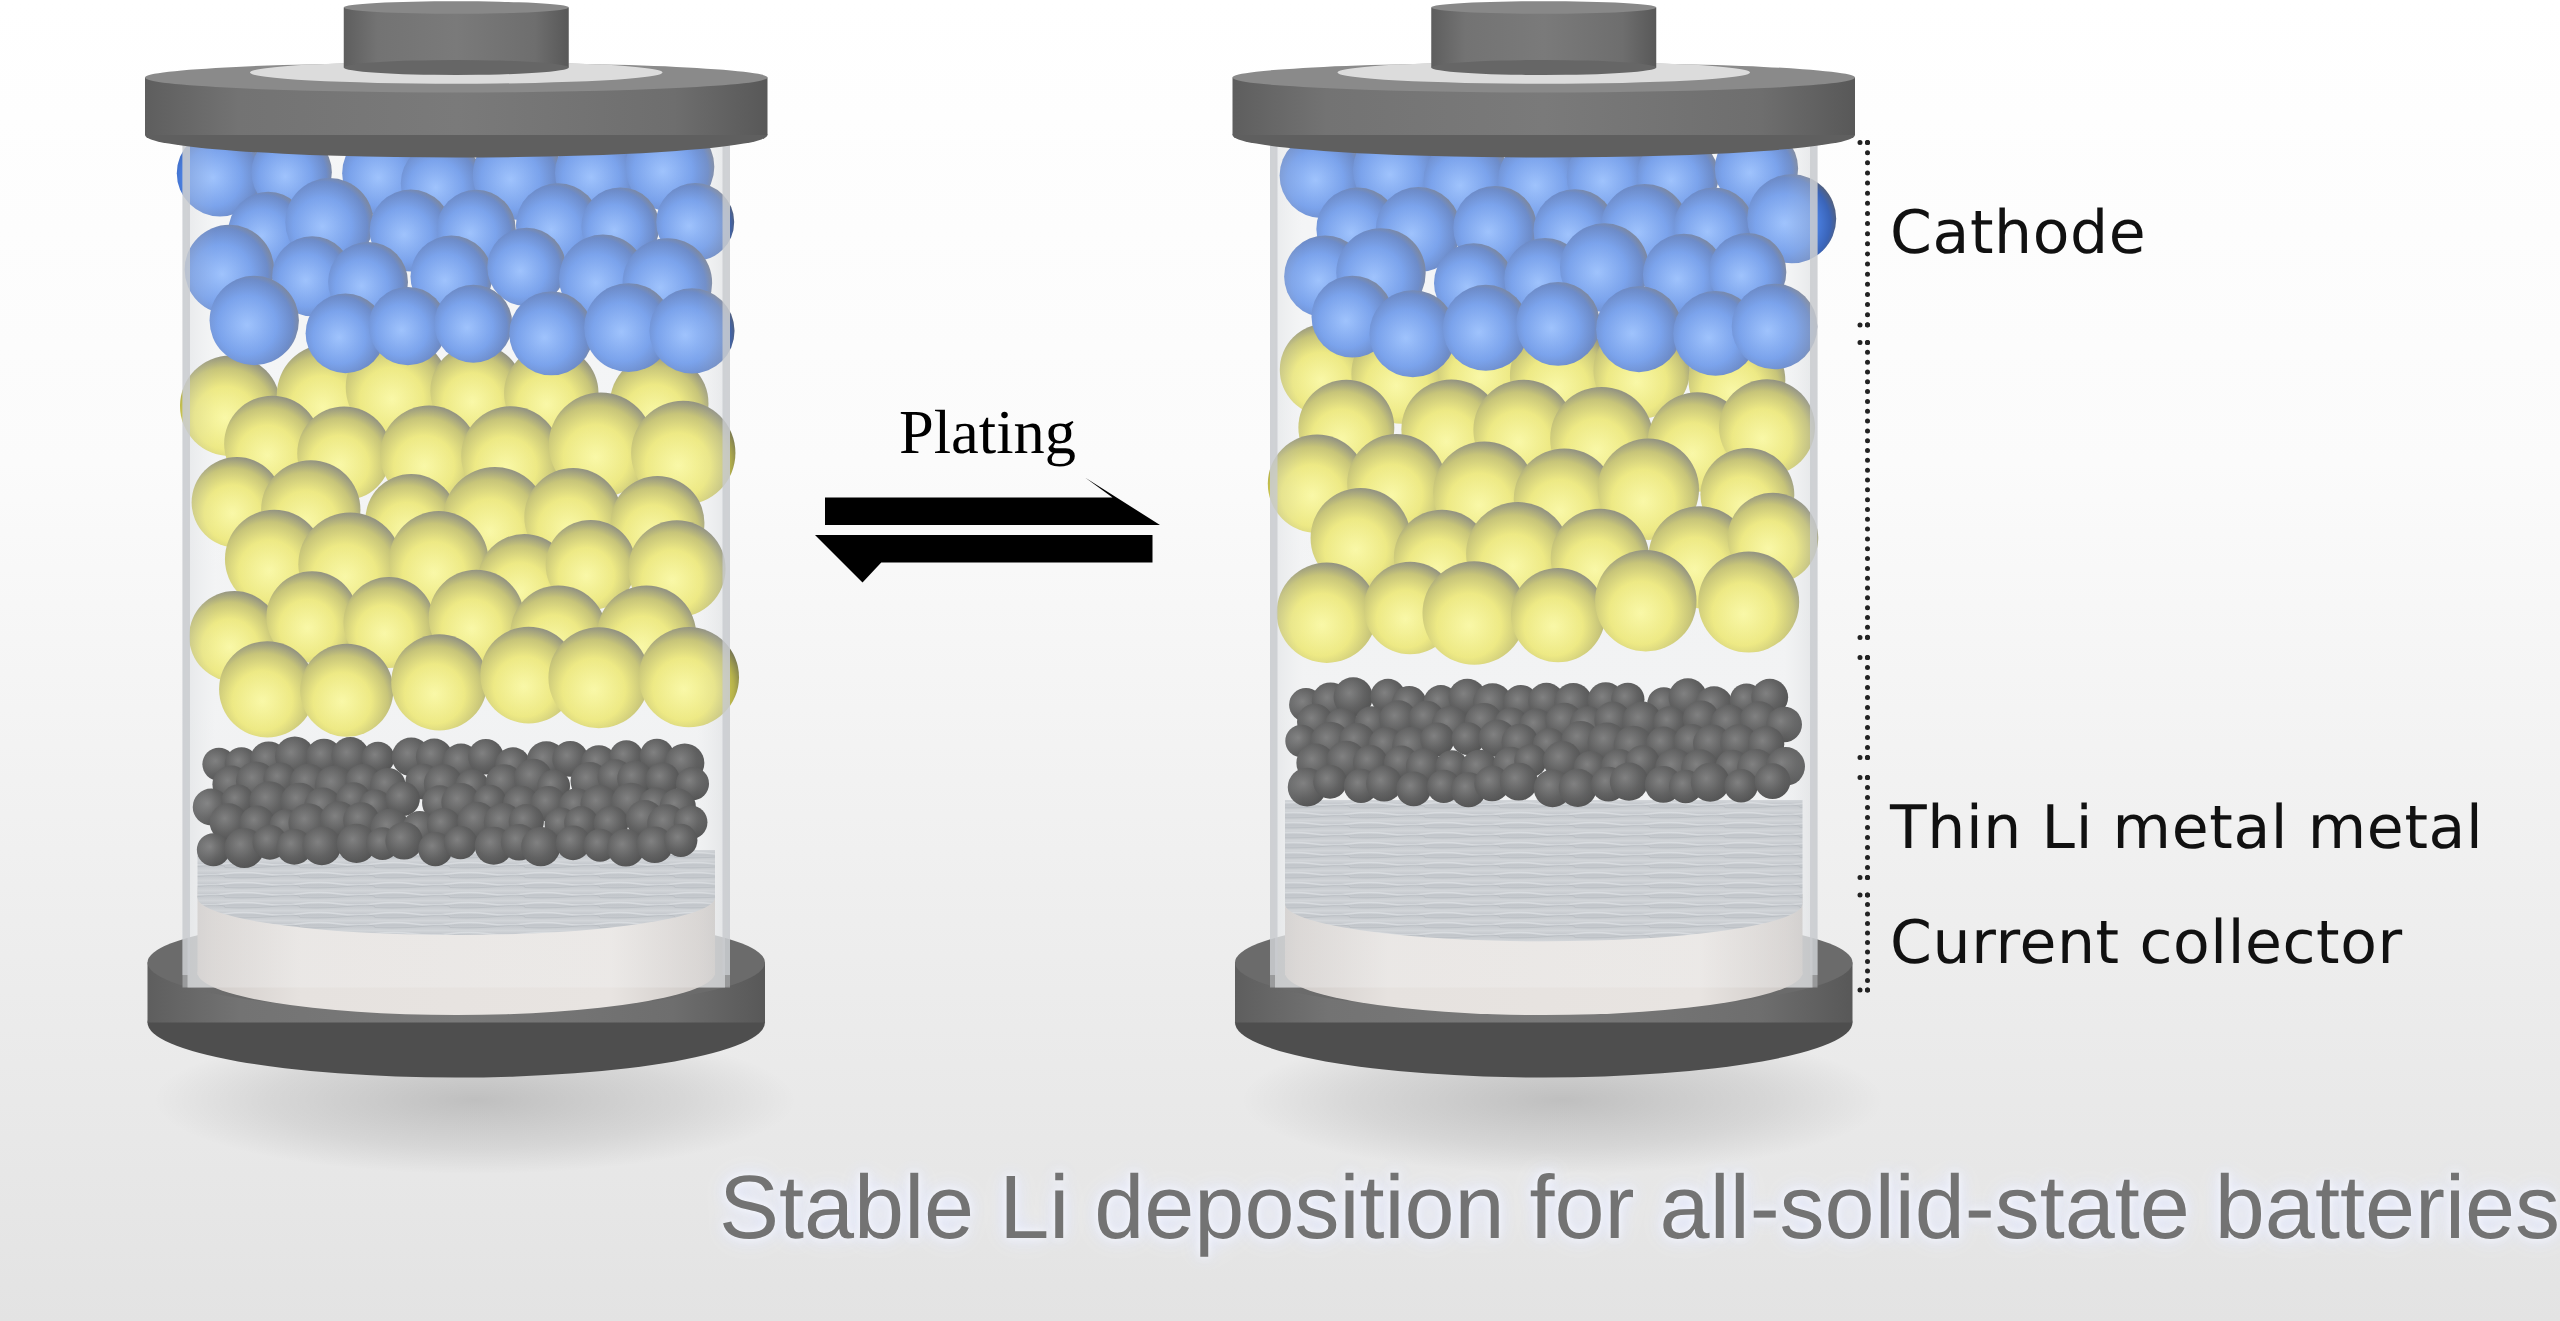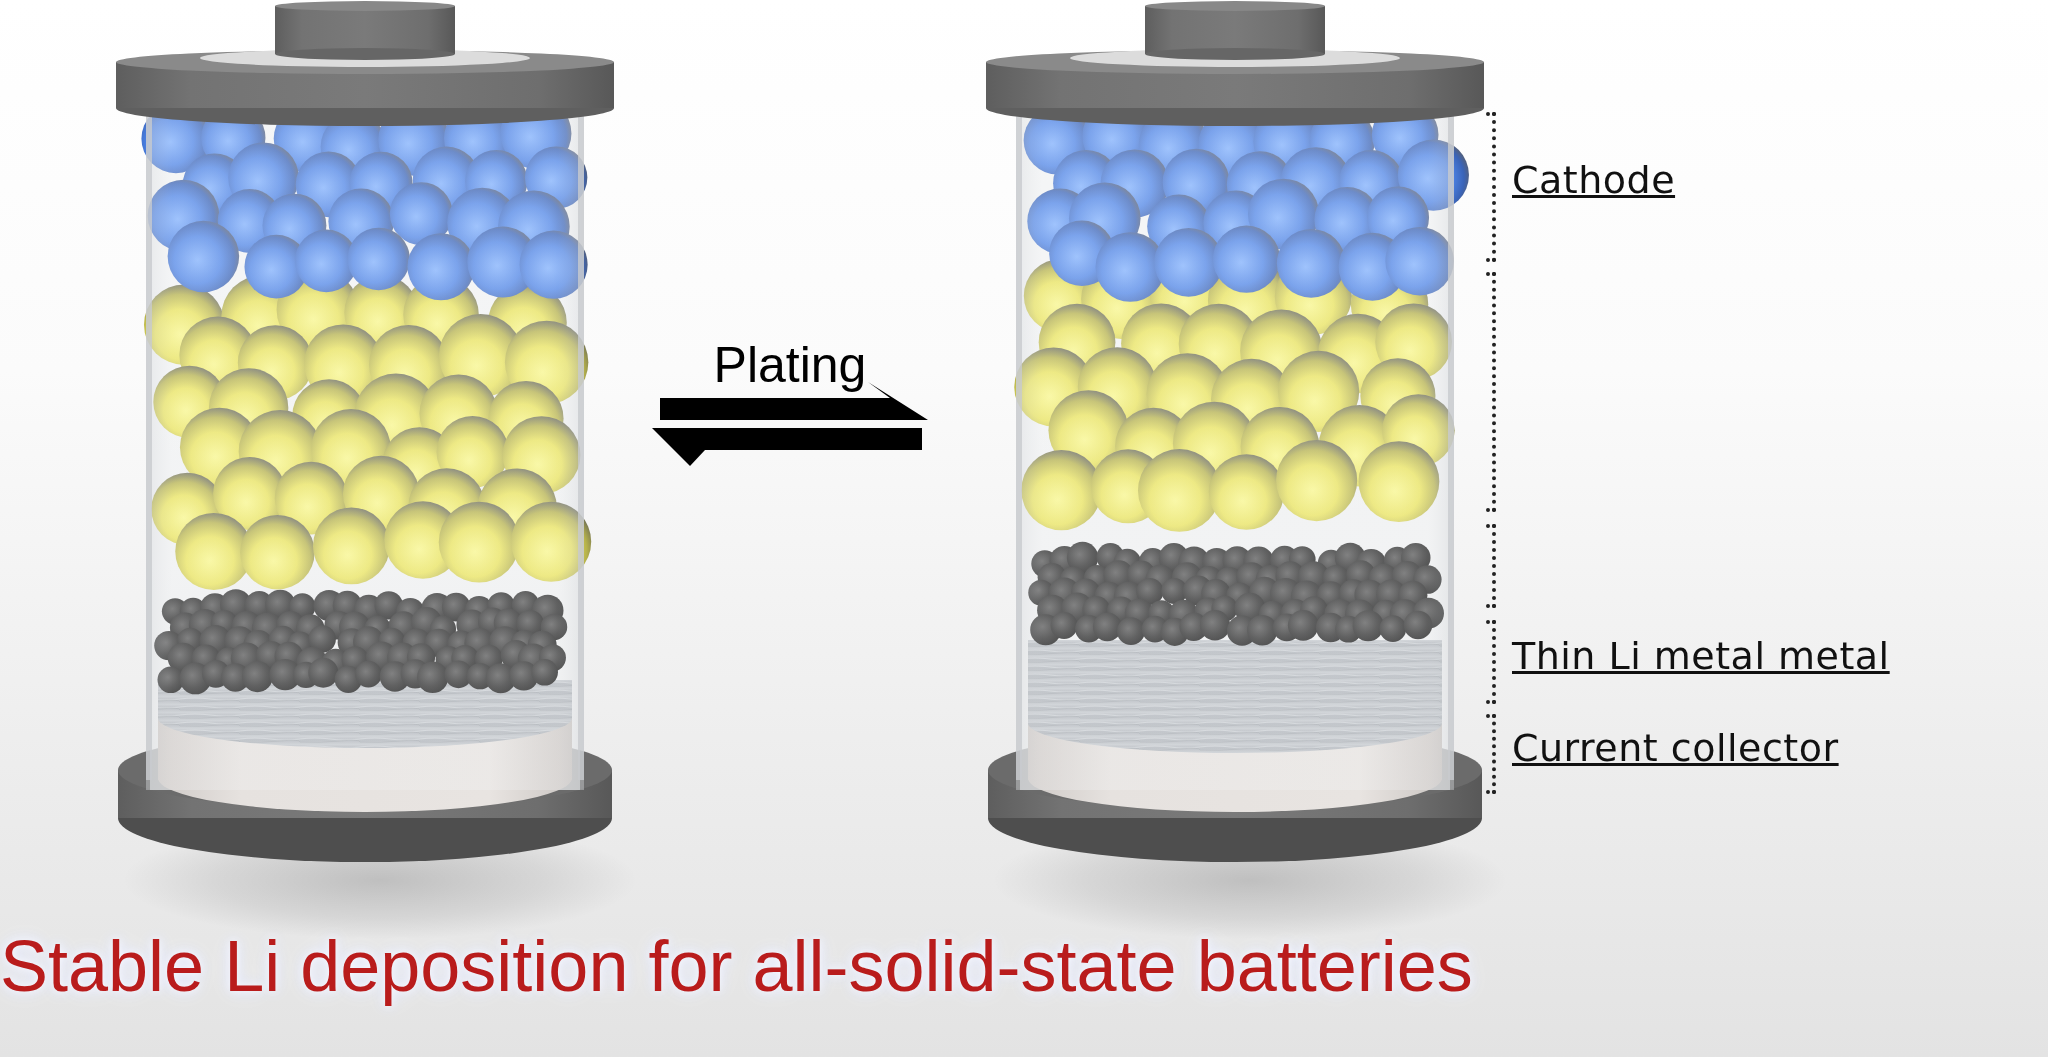--- a/index.html
+++ b/index.html
@@ -2,27 +2,27 @@
 <html><head>
 <meta charset="utf-8">
 <style>
   html,body{margin:0;padding:0;}
   body{width:2048px;height:1057px;overflow:hidden;position:relative;
        background:linear-gradient(180deg,#ffffff 0%,#fbfbfb 35%,#ececec 75%,#e3e3e3 100%);
        font-family:"DejaVu Sans","Liberation Sans",sans-serif;}
   #scene{position:absolute;left:0;top:0;width:2048px;height:1057px;}
   .cell-shadow{position:absolute;border-radius:50%;background:radial-gradient(ellipse at center,rgba(0,0,0,0.18) 0%,rgba(0,0,0,0.08) 45%,rgba(0,0,0,0) 70%);}
   .proc-label{position:absolute;font-family:"Liberation Sans",sans-serif;font-size:50px;color:#000;white-space:nowrap;text-align:center;}
-  .layer-label{position:absolute;font-family:"DejaVu Sans",sans-serif;font-size:38px;color:#111;white-space:nowrap;letter-spacing:0.5px;text-decoration:underline;}
+  .layer-label{position:absolute;font-family:"DejaVu Sans",sans-serif;font-size:48px;color:#111;white-space:nowrap;letter-spacing:0.5px;}
   .bracket{position:absolute;width:10px;border-right:4px dotted #222;}
   .bracket::before,.bracket::after{content:"";position:absolute;right:-4px;width:10px;border-top:4px dotted #222;}
   .bracket::before{top:0;}
   .bracket::after{bottom:0;}
-  #title{position:absolute;left:0;width:2048px;top:925px;text-align:left;
-         font-family:"Liberation Sans",sans-serif;font-size:72px;color:#b91c1c;
+  #title{position:absolute;left:0;width:2048px;top:925px;text-align:right;
+         font-family:"Liberation Sans",sans-serif;font-size:72px;color:#737373;
          text-shadow:0 0 8px #ffffff,0 0 14px #cfd8ff,0 0 22px #ffffff;}
 </style>
 </head>
 <body>
 
 <div id="scene">
   <div class="cell-shadow" style="left:120px;top:820px;width:520px;height:120px;"></div>
   <div class="cell-shadow" style="left:990px;top:820px;width:520px;height:120px;"></div>
 
   <svg id="svg" width="2048" height="1057" style="position:absolute;left:0;top:0;">
@@ -419,21 +419,21 @@
         <ellipse cx="1235" cy="6" rx="90" ry="5" fill="#888"></ellipse>
         <ellipse cx="1235" cy="54" rx="90" ry="6" fill="#666"></ellipse>
       </g>
 
     <g>
       <polygon points="660,398 890,398 868,382 928,420 660,420" fill="#000"></polygon>
       <polygon points="922,428 922,450 705,450 690,466 652,428" fill="#000"></polygon>
     </g>
   </svg>
 
-  <div class="proc-label" style="left:650px;top:336px;width:280px;">Plating</div>
+  <div class="proc-label" style="left:650px;top:316px;width:280px;font-family:Liberation Serif, serif;">Plating</div>
 
   <div class="bracket" style="left:1482px;top:112px;height:150px;"></div>
   <div class="bracket" style="left:1482px;top:272px;height:240px;"></div>
   <div class="bracket" style="left:1482px;top:524px;height:84px;"></div>
   <div class="bracket" style="left:1482px;top:620px;height:84px;"></div>
   <div class="bracket" style="left:1482px;top:714px;height:80px;"></div>
 
   <div class="layer-label" style="left:1512px;top:158px;">Cathode</div>
   <div class="layer-label" style="left:1512px;top:634px;">Thin Li metal metal</div>
   <div class="layer-label" style="left:1512px;top:726px;">Current collector</div>

